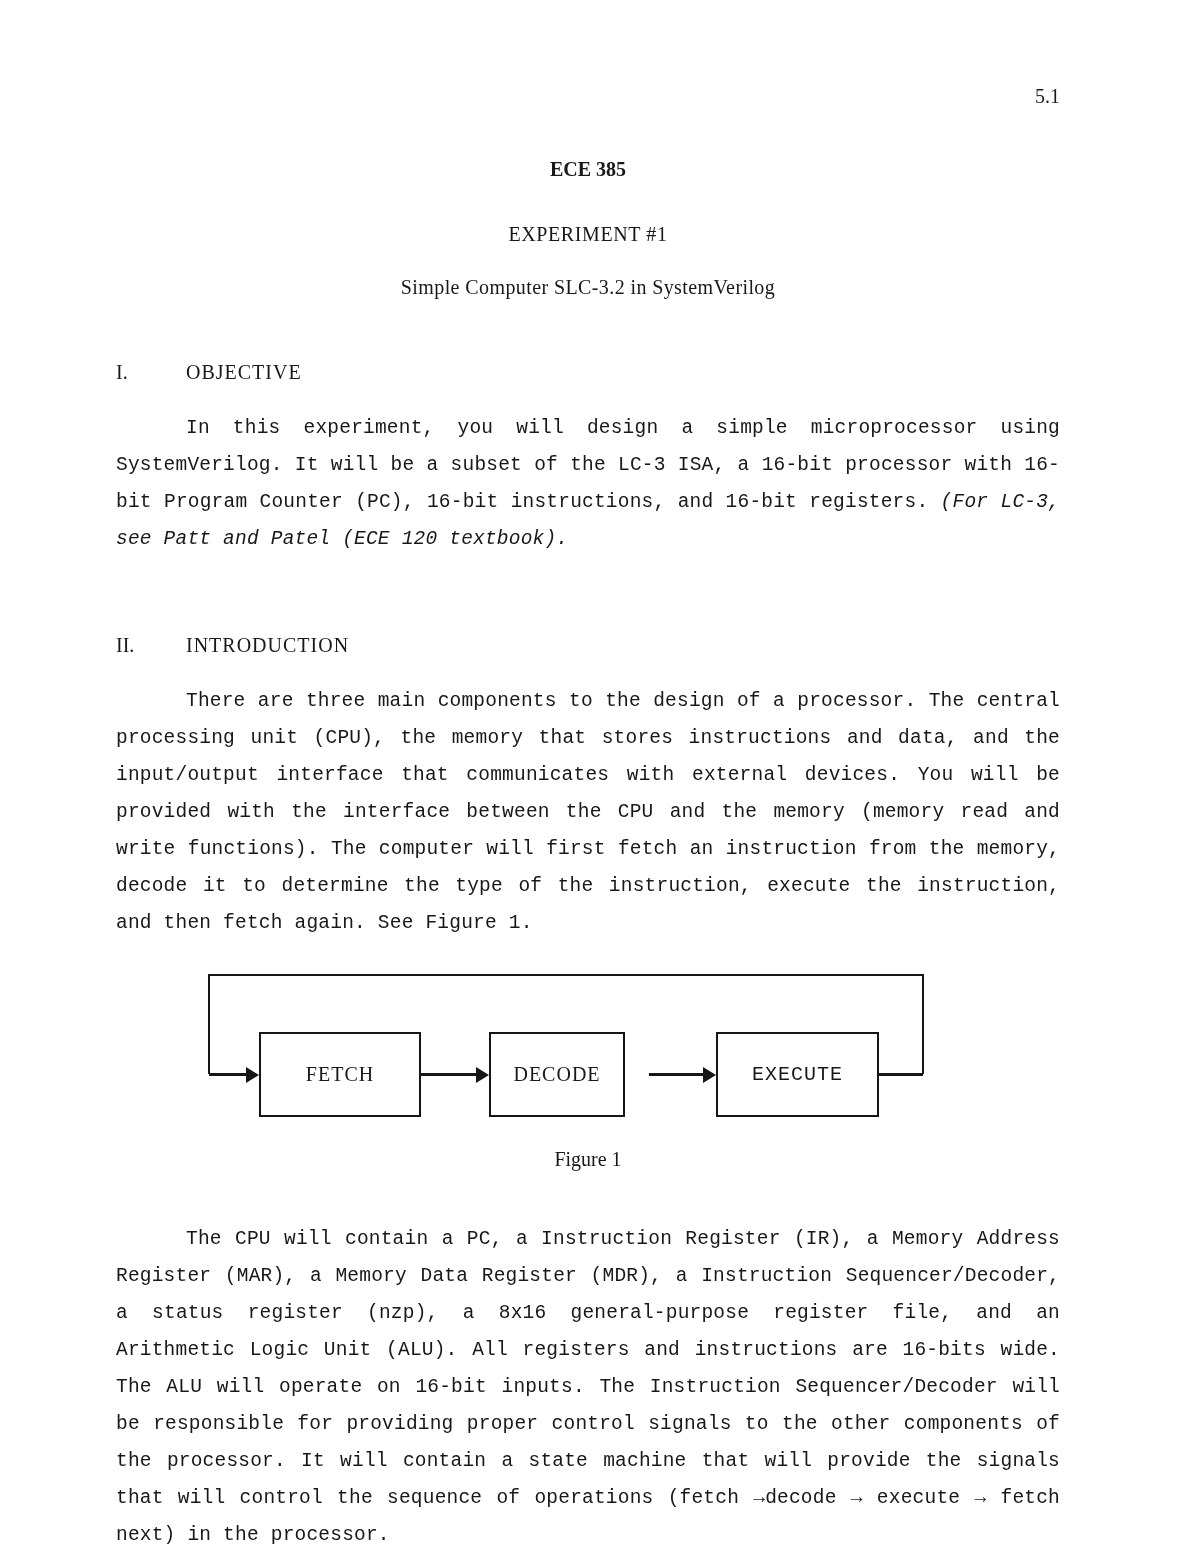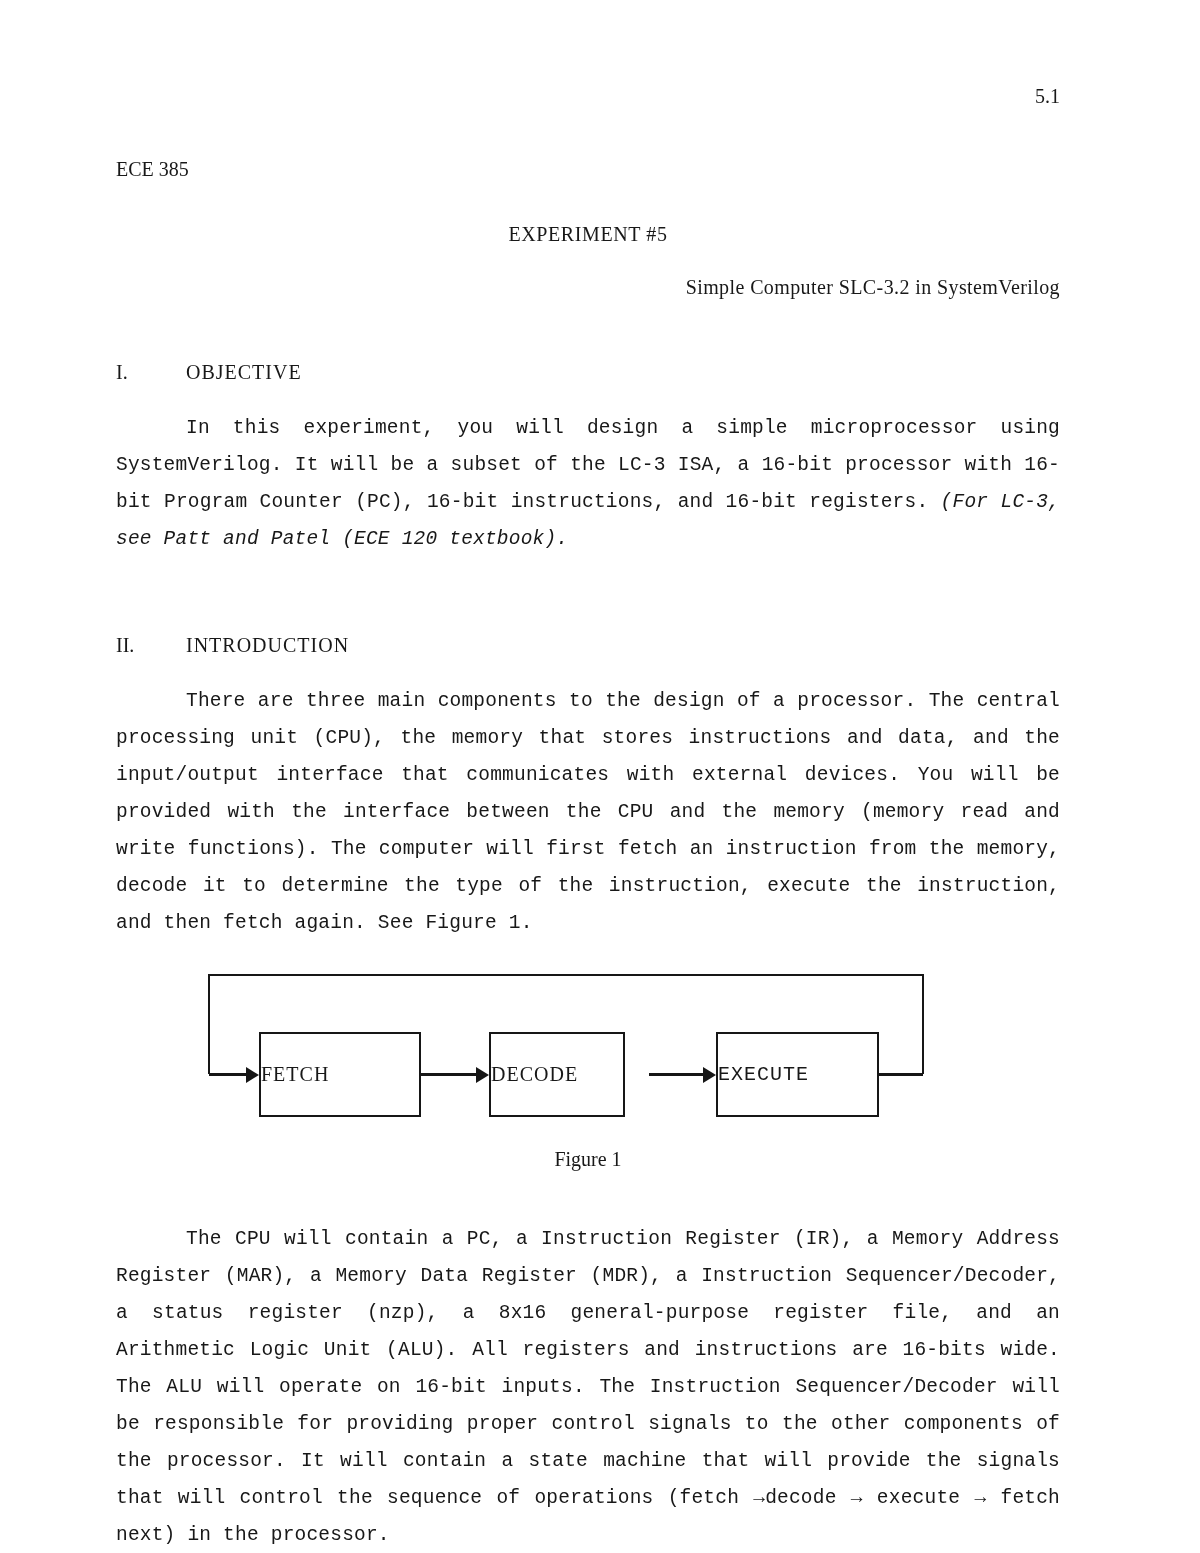--- a/index.html
+++ b/index.html
@@ -18,33 +18,34 @@
     font-family: "Liberation Serif", "DejaVu Serif", serif;
     color: #181818;
     overflow: hidden;
   }
   .page-number {
     text-align: right;
     font-size: 20px;
     line-height: 24px;
   }
   .course {
-    text-align: left;
+    text-align: center;
     font-size: 20px;
     margin-top: 50px;
+    font-weight: bold;
   }
   .title {
     text-align: center;
     font-size: 20px;
     font-weight: normal;
     letter-spacing: 0.6px;
     margin: 42px 0 0 0;
   }
   .subtitle {
-    text-align: right;
+    text-align: center;
     font-size: 20px;
     font-weight: normal;
     letter-spacing: 0.4px;
     margin: 30px 0 0 0;
   }
   .section-heading {
     margin-top: 62px;
     font-size: 20px;
     display: flex;
   }
@@ -85,20 +86,21 @@
   }
   .fbox {
     position: absolute;
     top: 58px;
     height: 85px;
     border: 2px solid #161616;
     box-sizing: border-box;
     background: #ffffff;
     display: flex;
     align-items: center;
+    justify-content: center;
     font-size: 20px;
     letter-spacing: 1px;
   }
   .fbox.fetch   { left: 143px; width: 162px; }
   .fbox.decode  { left: 373px; width: 136px; }
   .fbox.execute { left: 600px; width: 163px; font-family: Liberation Mono, monospace; }
   .hline {
     position: absolute;
     top: 99px;
     height: 3px;
@@ -131,21 +133,21 @@
 </style>
 </head>
 <body>
 
 <div class="page">
 
   <div class="page-number">5.1</div>
 
   <div class="course">ECE 385</div>
 
-  <h1 class="title">EXPERIMENT #5</h1>
+  <h1 class="title">EXPERIMENT #1</h1>
 
   <h2 class="subtitle">Simple Computer SLC-3.2 in SystemVerilog</h2>
 
   <div class="section-heading">
     <span class="numeral">I.</span>
     <span class="heading-text">OBJECTIVE</span>
   </div>
 
   <p class="para"><span>In this experiment, you will design a simple microprocessor using SystemVerilog. It will be a subset of the LC-3 ISA, a 16-bit processor with 16-bit Program Counter (PC), 16-bit instructions, and 16-bit registers. </span><em>(For LC-3, see Patt and Patel (ECE 120 textbook).</em></p>
 

